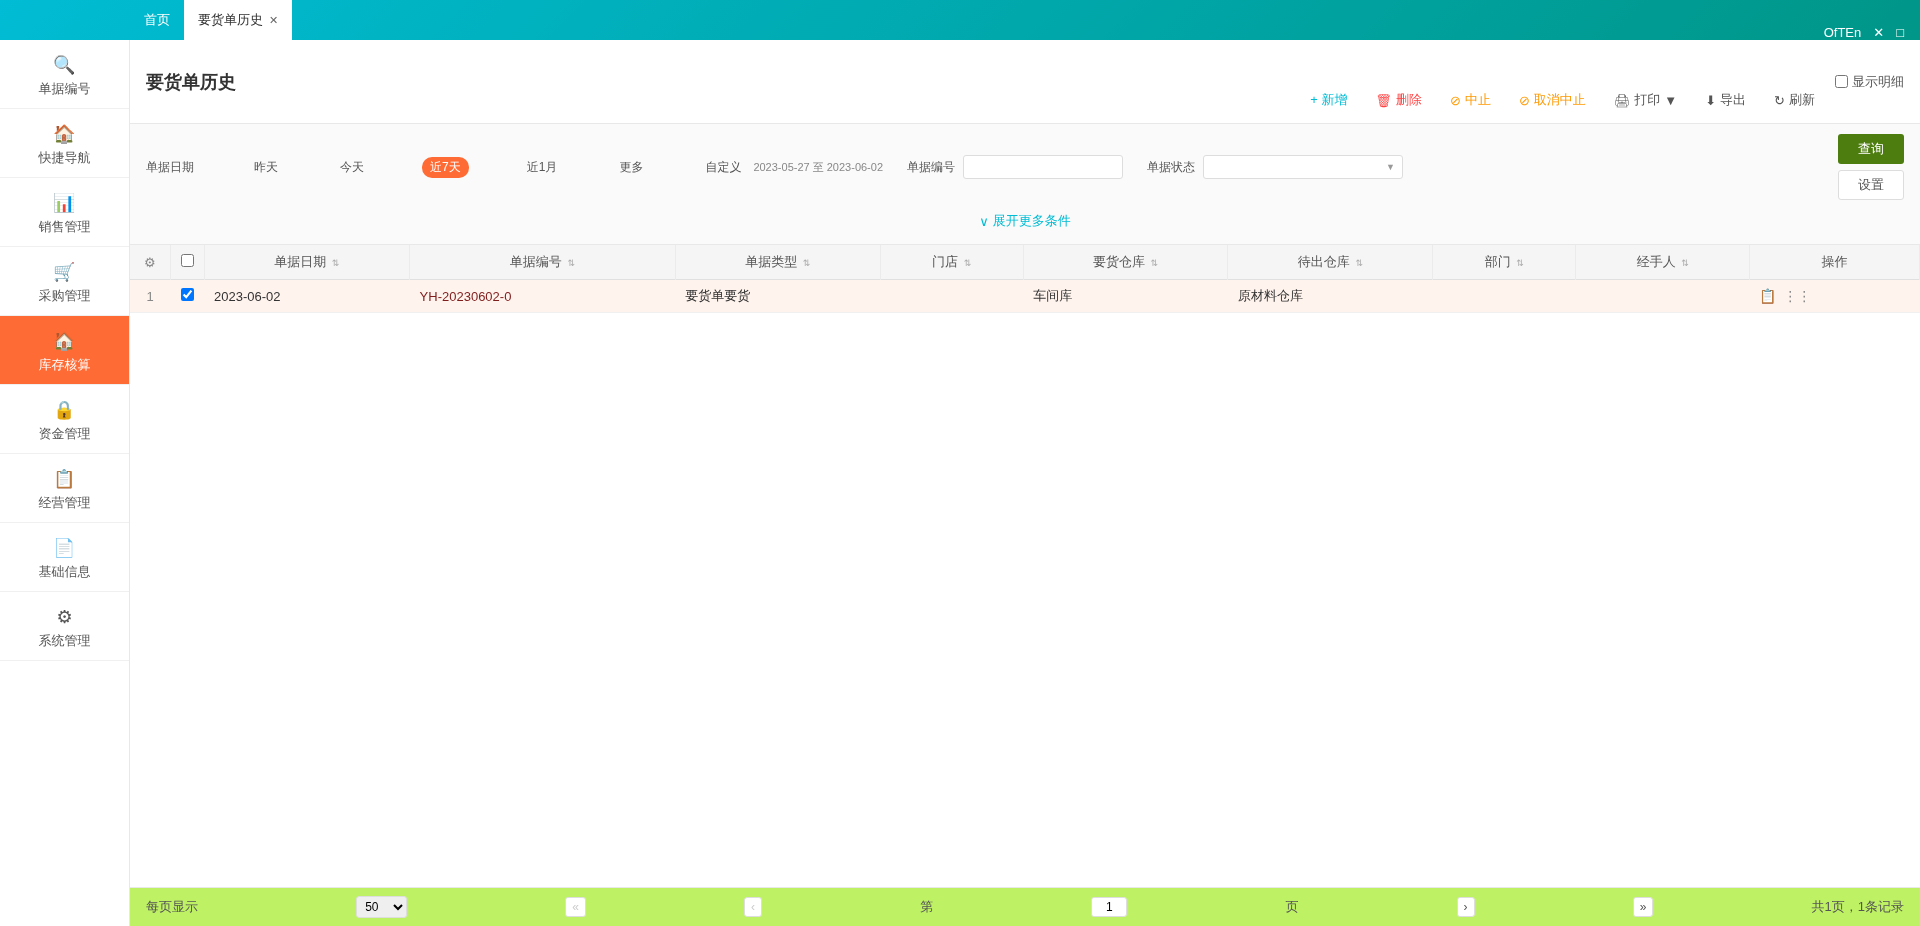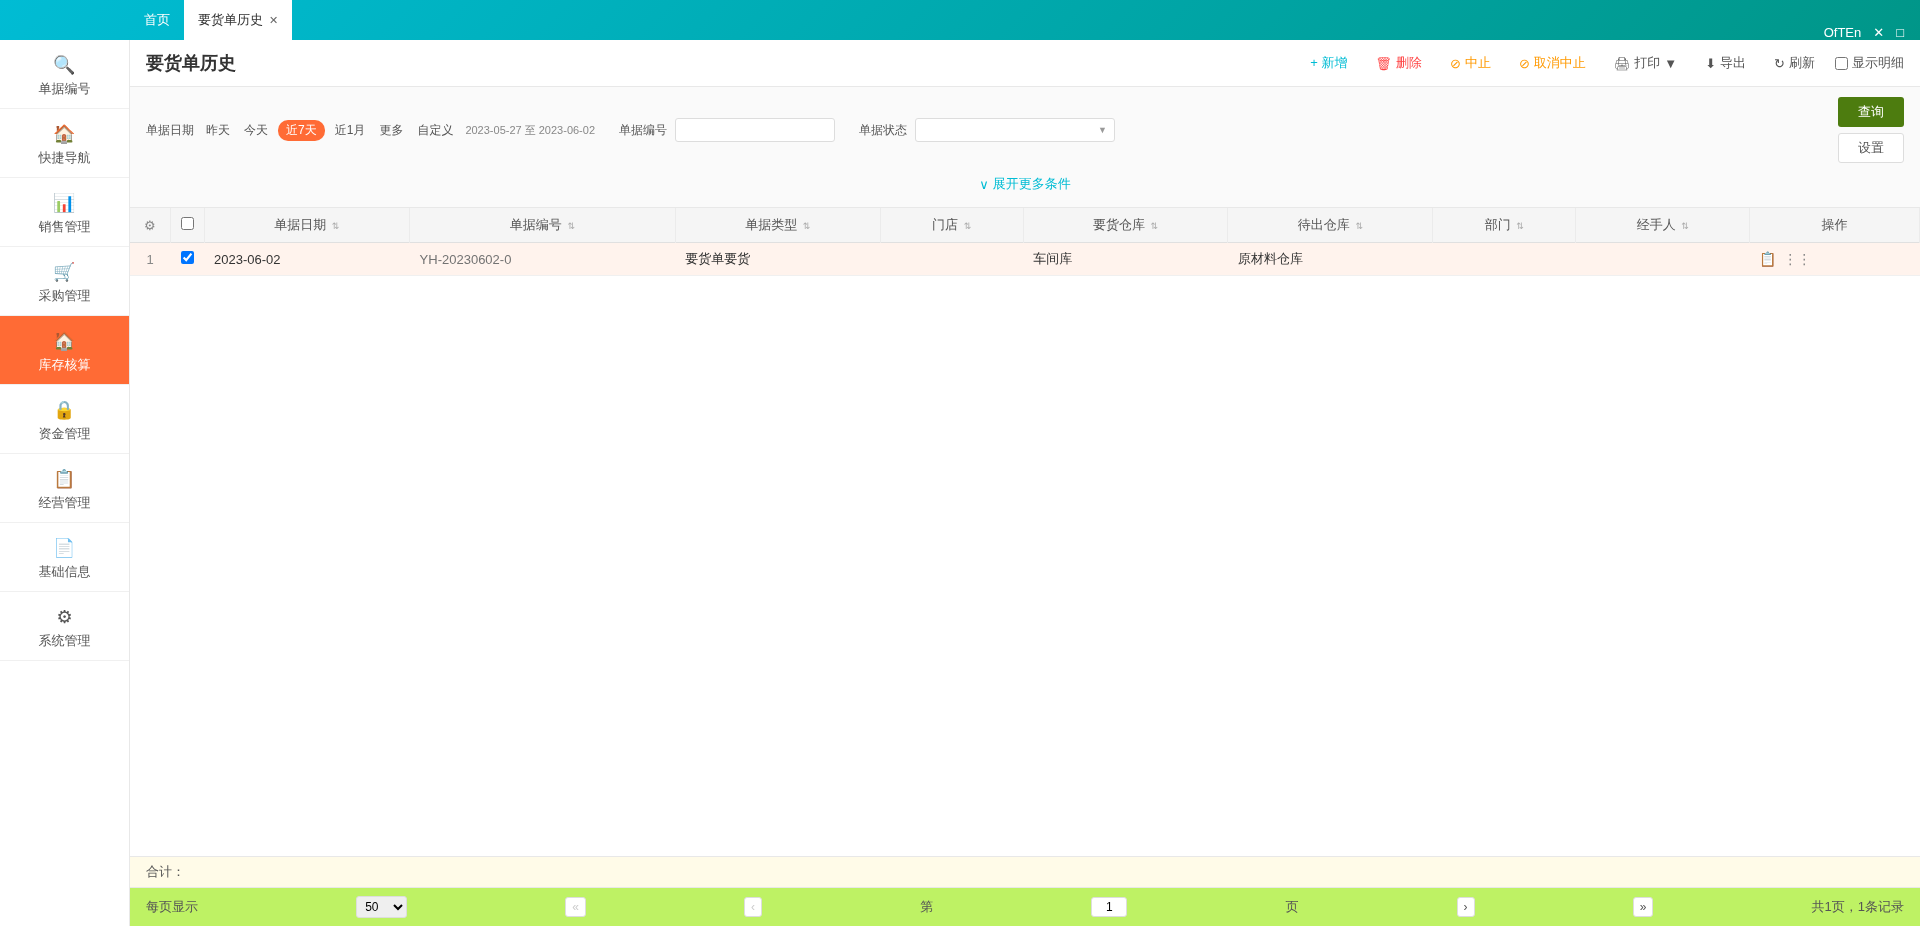--- a/index.html
+++ b/index.html
@@ -109,20 +109,21 @@
     }
     .action-btn {
       display: flex;
       align-items: center;
       gap: 4px;
       cursor: pointer;
       color: #555;
       font-size: 13px;
       padding: 4px 8px;
       border-radius: 3px;
+      margin-top: 37px;
     }
     .action-btn.new { color: #00bcd4; }
     .action-btn.delete { color: #f44; }
     .action-btn.stop { color: #f90; }
     .action-btn.cancel { color: #f90; }
     .action-btn.print { color: #555; }
     .action-btn.export { color: #555; }
     .action-btn.refresh { color: #555; }
     .show-detail-check { display: flex; align-items: center; gap: 4px; font-size: 12px; color: #555; }
 
@@ -148,20 +149,21 @@
       display: flex;
       align-items: center;
       gap: 6px;
     }
     .date-btn {
       cursor: pointer;
       color: #555;
       font-size: 12px;
       padding: 1px 4px;
       border-radius: 2px;
+      margin-left: 48px;
     }
     .date-btn.active {
       background: #ff6b35;
       color: white;
       border-radius: 10px;
       padding: 2px 8px;
     }
     .date-range { font-size: 11px; color: #888; }
     .filter-input {
       border: 1px solid #ddd;
@@ -250,21 +252,21 @@
       position: relative;
     }
     thead th .sort-icon { color: #aaa; font-size: 9px; margin-left: 2px; }
     tbody tr { border-bottom: 1px solid #f0f0f0; }
     tbody tr.selected { background: #fff3ed; }
     tbody td {
       padding: 7px 10px;
       color: #333;
       white-space: nowrap;
     }
-    .link-text { color: #737373; cursor: pointer; text-decoration: none; }
+    .link-text { color: #7f1d1d; cursor: pointer; text-decoration: none; }
     .row-num { color: #888; text-align: center; width: 40px; }
     .checkbox-cell { width: 32px; text-align: center; }
     .settings-col { width: 40px; text-align: center; color: #888; cursor: pointer; }
     .op-icons { display: flex; gap: 6px; }
     .op-icon { cursor: pointer; color: #888; font-size: 14px; }
 
     
     .footer-summary {
       background: #fffbe8;
       border-top: 1px solid #e8e8e8;
@@ -512,23 +514,20 @@
         <div class="op-icons">
           <span class="op-icon">📋</span>
           <span class="op-icon">⋮⋮</span>
         </div>
       </td>
     </tr>
           </tbody>
       </table>
     </div>
 
-    <div class="footer-summary">
-      <span>合计：</span>
-    </div>
 
     <div class="pagination">
       <span>每页显示</span>
       <select class="page-size-select">
         <option value="50">50</option>
         <option value="10">10</option>
         <option value="20">20</option>
         <option value="100">100</option>
       </select>
       <button class="page-btn" disabled="">«</button>

